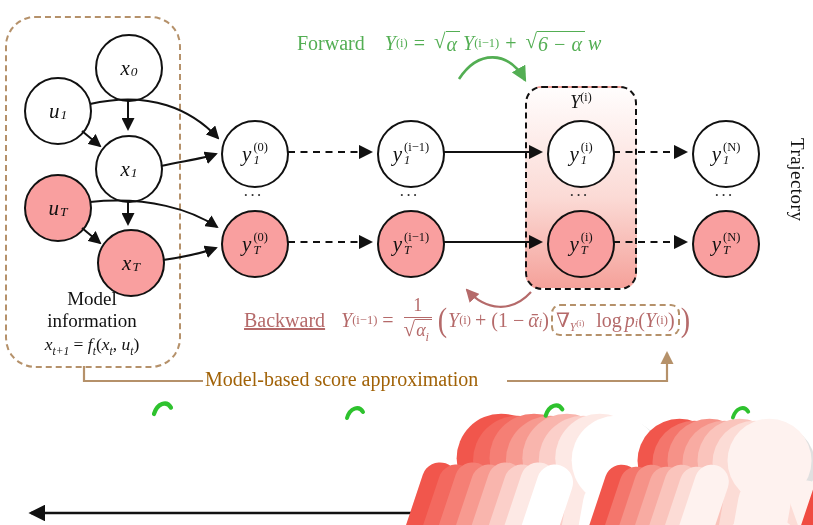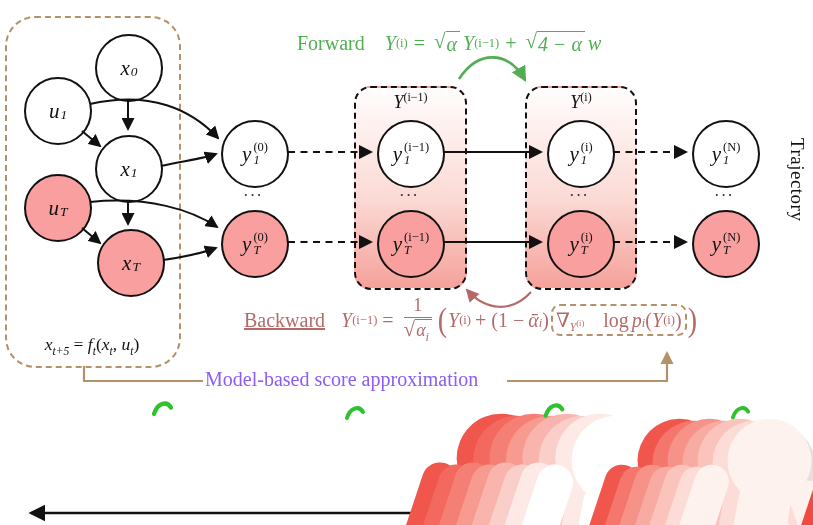--- a/index.html
+++ b/index.html
@@ -49,21 +49,21 @@
   .frac .rad{margin:0;}
   .bp{font-size:33px;line-height:.85;transform:scaleX(.85);font-weight:400;}
   .gradbox{border:2px dashed #b5916a;border-radius:9px;padding:2px 3px;display:inline-flex;align-items:center;margin-left:2px;}
   .tinysub{font-size:11.5px;font-style:italic;transform:translateY(5px);}
   .tinysub sup{font-size:8.5px;}
   sub.it{font-style:italic;font-size:12.5px;transform:translateY(3px);}
 
   .caption{left:12px;top:288px;width:160px;text-align:center;font-size:19px;line-height:1.18;z-index:2;}
   .model-eq{left:6px;top:334px;width:172px;text-align:center;font-size:17.5px;z-index:2;}
   .model-eq sub{font-size:11.5px;font-style:italic;}
-  .score{left:205px;top:368px;width:300px;color:#8b5cf6;font-size:20px;z-index:4;white-space:nowrap;}
+  .score{left:205px;top:368px;width:300px;color:#a16207;font-size:20px;z-index:4;white-space:nowrap;}
   .traj{left:786px;top:138px;writing-mode:vertical-rl;font-size:19px;letter-spacing:.5px;z-index:2;}
 </style>
 </head>
 <body>
 
 <div id="canvas">
 
   <div class="abs model-box"></div>
 
   <div class="circle" style="left:95px;top:34px;">
@@ -80,27 +80,28 @@
   </div>
   <div class="circle pink" style="left:24px;top:174px;">
     <i>u</i>
       <sub>T</sub>
   </div>
   <div class="circle pink" style="left:97px;top:229px;">
     <i>x</i>
       <sub>T</sub>
   </div>
 
+  <div class="abs caption">
+    <span>Model</span><br>
+    <span>information</span>
+  </div>
   <div class="abs model-eq">
-    <i>x</i><sub>t+5</sub><span> = </span><i>f</i><sub>t</sub><span>(</span><i>x</i><sub>t</sub><span>, </span><i>u</i><sub>t</sub><span>)</span>
-  </div>
-
-  <div class="col" style="left:354px;width:109px;">
-    <div class="col-h"><i>Y</i><sup>(i−1)</sup></div>
-  </div>
+    <i>x</i><sub>t+1</sub><span> = </span><i>f</i><sub>t</sub><span>(</span><i>x</i><sub>t</sub><span>, </span><i>u</i><sub>t</sub><span>)</span>
+  </div>
+
   <div class="col" style="left:525px;width:108px;">
     <div class="col-h"><i>Y</i><sup>(i)</sup></div>
   </div>
 
   <div class="circle" style="left:221px;top:120px;">
     <span class="nlbl">
         <i>y</i>
         <span class="ss">
           <span>(0)</span>
           <span class="sb">1</span>
@@ -185,21 +186,21 @@
     <span style="margin:0 6px;">=</span>
     <span class="rad">
         <span class="sign">√</span>
         <span class="bar"><i>α</i></span>
       </span>
     <i>Y</i>
       <sup>(i−1)</sup>
     <span style="margin:0 6px;">+</span>
     <span class="rad">
         <span class="sign">√</span>
-        <span class="bar"><i>4 − α</i></span>
+        <span class="bar"><i>6 − α</i></span>
       </span>
     <i>w</i>
   </div>
 
   <div class="eq-row backward" style="left:244px;top:296px;">
     <span class="eq-label" style="margin-right:16px;text-decoration:underline;">Backward</span>
     <i>Y</i>
       <sup>(i−1)</sup>
     <span style="margin:0 5px;">=</span>
     <span class="frac">
@@ -215,21 +216,21 @@
     <span class="bp">(</span>
     <i>Y</i>
       <sup>(i)</sup>
     <span style="margin:0 4px;">+ (1 − </span>
     <i>ᾱ</i>
       <sub class="it">i</sub>
       <span>)</span>
     <span class="gradbox">
       <span>∇</span>
         <span class="tinysub"><i>Y</i><sup>(i)</sup></span>
-      <span style="margin-left:19px;">log</span>
+      <span style="margin-left:12px;">log</span>
       <i style="margin-left:3px;">p</i>
         <sub class="it">i</sub>
       <span>(</span>
         <i>Y</i>
         <sup>(i)</sup>
         <span>)</span>
     </span>
     <span class="bp">)</span>
   </div>
 

